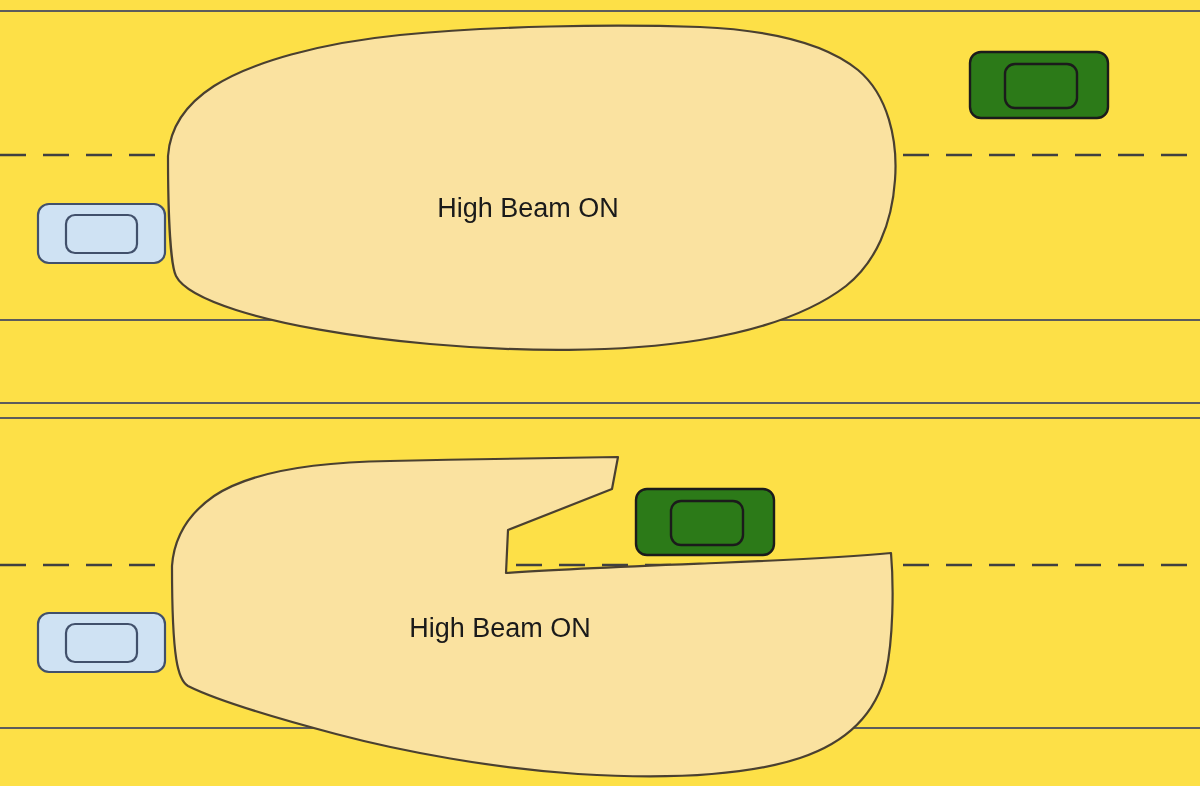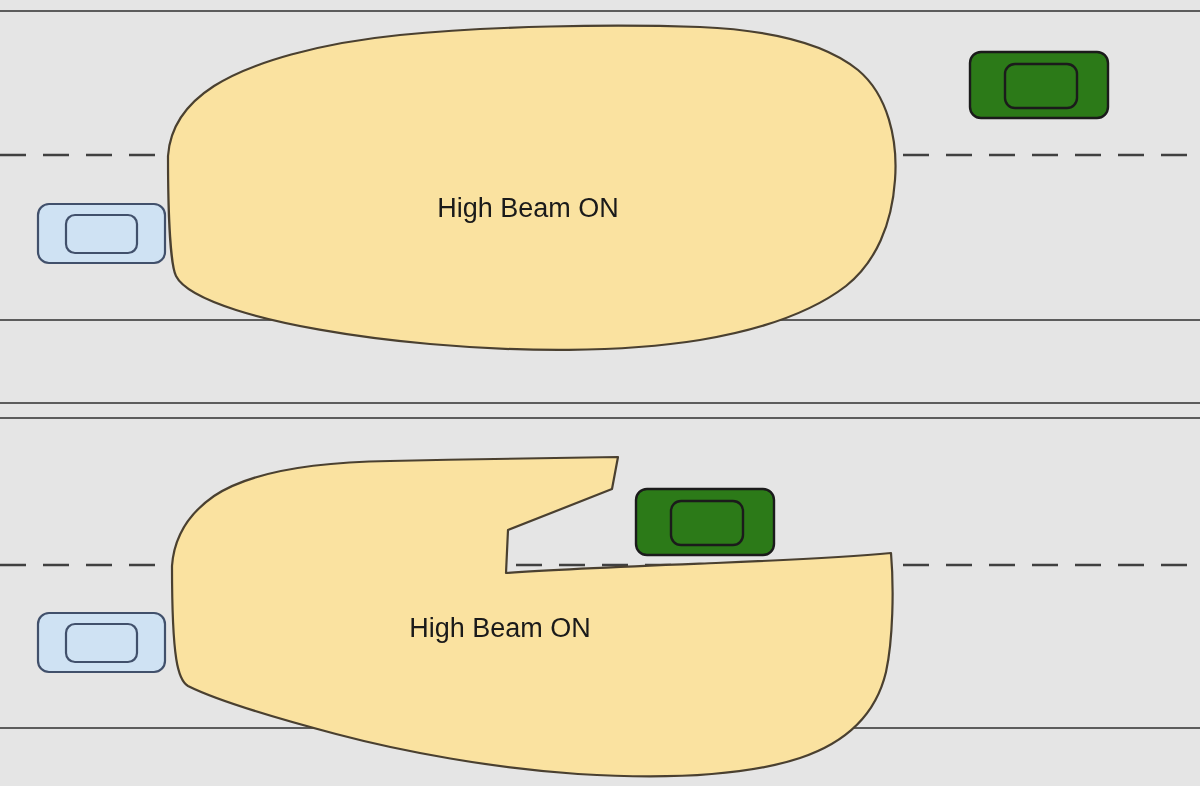--- a/index.html
+++ b/index.html
@@ -11,21 +11,21 @@
     width: 1200px;
     height: 786px;
     font-family: "Liberation Sans", sans-serif;
     position: relative;
     overflow: hidden;
   }
   #stage {
     position: relative;
     width: 1200px;
     height: 786px;
-    background: #e5e5e5;
+    background: #fde047;
   }
   svg.scene {
     display: block;
     width: 1200px;
     height: 786px;
   }
   .beam-label {
     font-family: "Liberation Sans", sans-serif;
     font-size: 27px;
     fill: #1a1a1a;

